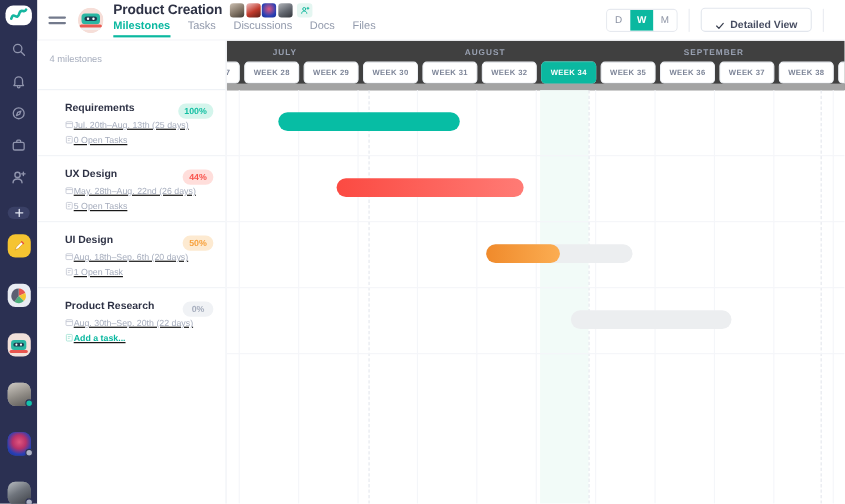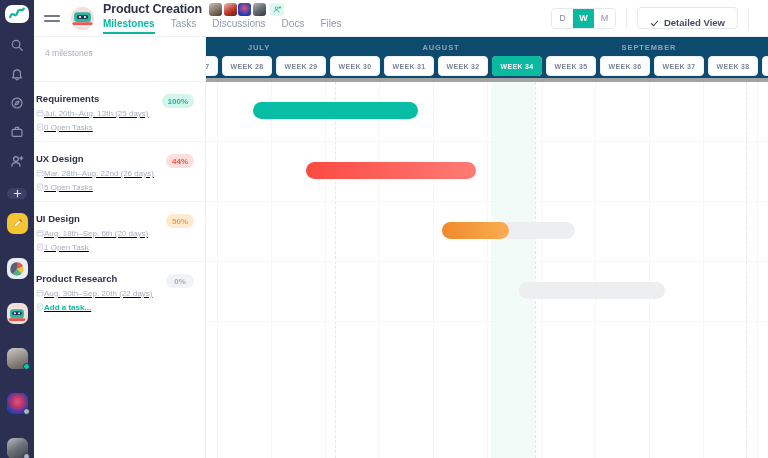--- a/index.html
+++ b/index.html
@@ -106,39 +106,39 @@
   .body { flex: 1 1 auto; display: flex; min-height: 0; position: relative; background: #fff; }
 
   .list-pane {
     width: 172px; flex: 0 0 172px; border-right: 1px solid #eef1f5;
     background: #fff; position: relative; z-index: 3;
   }
   .list-head { height: 45px; padding: 8px 12px 0 11px; border-bottom: 1px solid #eef1f5; }
   .list-head h2 { font-size: 11.5px; font-weight: bold; color: #2e3245; letter-spacing:-.1px; }
   .list-head p { font-size: 8.5px; color: #a6adbd; margin-top: 3px; }
 
-  .m-row { height: 60px; border-bottom: 1px solid #f1f3f7; padding: 11px 10px 0 2px; position: relative; }
+  .m-row { height: 60px; border-bottom: 1px solid #f1f3f7; padding: 11px 10px 0 25px; position: relative; }
   .m-row:last-child { border-bottom: none; }
   .m-name { font-size: 9.5px; font-weight: bold; color: #2e3245; }
   .m-meta { display: flex; align-items: flex-start; gap: 0; margin-top: 5px; text-decoration: underline; }
   .m-meta span { font-size: 8px; color: #a6adbd; white-space: nowrap; }
   .m-meta .lnk { color: #0bb8a0; font-weight: bold; }
   .m-ico { width: 8px; height: 8px; opacity:.85; display:flex; align-items:center; justify-content:center; }
   .m-ico svg { display:block; }
   .pct {
     position: absolute; right: 11px; top: 12px;
     height: 14px; min-width: 28px; padding: 0 6px; border-radius: 7px;
     font-size: 8px; font-weight: bold; display: flex; align-items: center; justify-content: center;
   }
 
   
   .tl { flex: 1 1 auto; position: relative; min-width: 0; overflow: hidden; }
   .tl-head {
-    height: 45px; border-bottom: 4px solid #a3a3a3; position: relative;
-    background: #0c4a6e;
+    height: 45px; border-bottom: 6px solid #a3a3a3; position: relative;
+    background: #404040;
   }
   .mon {
     position: absolute; top: 6px; font-size: 7.5px; color: #99a1b2;
     letter-spacing: .9px; font-weight: bold; text-align: center;
   }
   .wk {
     position: absolute; top: 19px; height: 20px;
     background: #fff; border: 1px solid #edf0f4; border-radius: 4px;
     display: flex; align-items: center; justify-content: center;
     font-size: 7px; color: #7c8497; font-weight: bold; letter-spacing: .3px;
@@ -355,21 +355,21 @@
 
         <div class="m-row" data-interactable="true">
           <div class="m-name" data-interactable="false">UX Design</div>
           <div class="m-meta" data-interactable="false">
             <span class="m-ico" data-interactable="false">
               <svg width="8" height="8" viewBox="0 0 24 24" fill="none" stroke="#b5bbc9" stroke-width="2.2">
                 <rect x="3" y="5" width="18" height="16" rx="2.5"></rect>
                   <path d="M3 10 h18"></path>
               </svg>
             </span>
-            <span data-interactable="false">Mar. 28th–Aug. 22nd (26 days)</span>
+            <span data-interactable="false">May. 28th–Aug. 22nd (26 days)</span>
           </div>
           <div class="m-meta" data-interactable="false">
             <span class="m-ico" data-interactable="false">
               <svg width="8" height="8" viewBox="0 0 24 24" fill="none" stroke="#b5bbc9" stroke-width="2.2">
                 <rect x="4" y="3" width="16" height="18" rx="2.5"></rect>
                   <path d="M8 9 h8 M8 14 h5"></path>
               </svg>
             </span>
             <span data-interactable="false">5 Open Tasks</span>
           </div>

